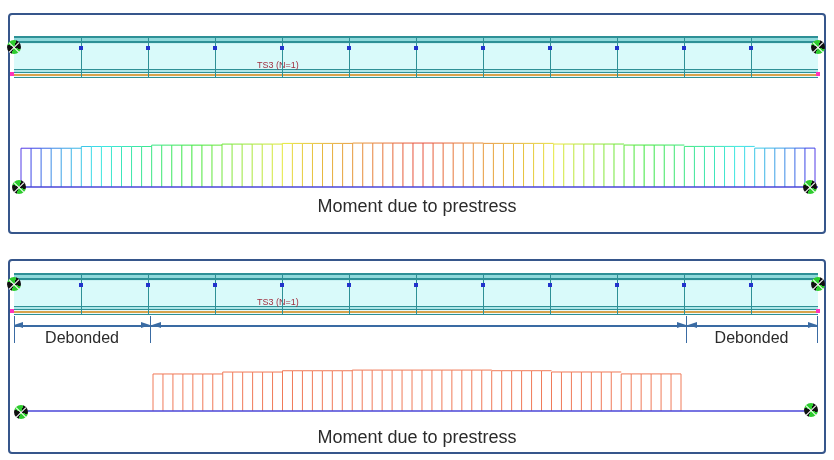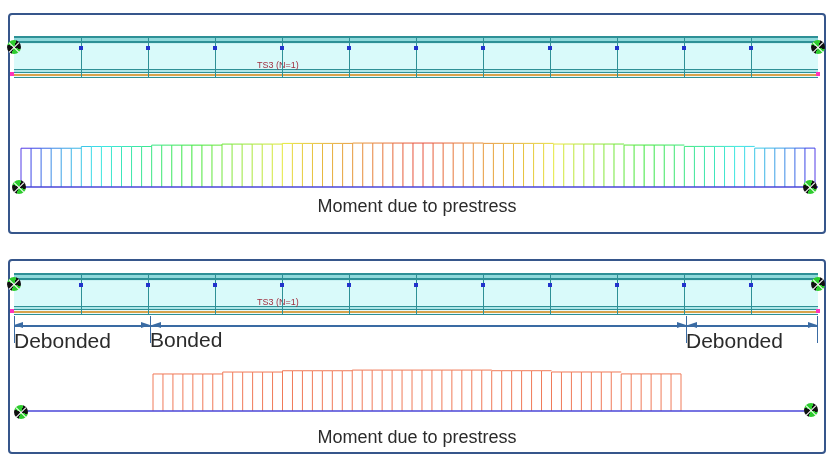--- a/index.html
+++ b/index.html
@@ -71,21 +71,21 @@
   #dim-seg-2{left:140px;width:536px;}
   #dim-seg-3{left:676px;width:131px;}
   .dim-tick{position:absolute;top:55px;height:27px;width:1px;background:var(--dim);}
   #tick-1{left:4px;} #tick-2{left:140px;} #tick-3{left:676px;} #tick-4{left:807px;}
   .arrow{position:absolute;top:61.3px;width:0;height:0;
     border-top:3.5px solid transparent;border-bottom:3.5px solid transparent;}
   .arrow.left{border-right:9px solid var(--dim);}
   .arrow.right{border-left:9px solid var(--dim);}
   #arr-1{left:4px;} #arr-2{left:131px;} #arr-3{left:142px;}
   #arr-4{left:667px;} #arr-5{left:678px;} #arr-6{left:798px;}
-  .region-label{position:absolute;top:68px;font-size:21px;color:var(--text);}
+  .region-label{position:absolute;top:68px;text-align:center;font-size:16px;color:var(--text);}
   #region-label-1{left:4px;width:136px;}
   #region-label-2{left:140px;width:536px;top:67px;}
   #region-label-3{left:676px;width:131px;}
 </style>
 </head>
 <body>
 
 <div class="panel" id="panel1">
   <div class="beam" id="beam1">
     <span class="tendon-label">TS3 (N=1)</span>
@@ -325,21 +325,20 @@
   <div class="dim-tick" id="tick-3"></div>
   <div class="dim-tick" id="tick-4"></div>
   <div class="arrow left" id="arr-1"></div>
   <div class="arrow right" id="arr-2"></div>
   <div class="arrow left" id="arr-3"></div>
   <div class="arrow right" id="arr-4"></div>
   <div class="arrow left" id="arr-5"></div>
   <div class="arrow right" id="arr-6"></div>
 
   <div class="region-label" id="region-label-1">Debonded</div>
-  <div class="region-label" id="region-label-2">Bonded</div>
   <div class="region-label" id="region-label-3">Debonded</div>
 
   <svg class="mom-svg" id="svg2">
       <line x1="143" y1="48" x2="143" y2="10.978725464876035" stroke="#f07a58" stroke-width="1"></line>
       <line x1="143" y1="10.978725464876035" x2="152.96226415094338" y2="10.978725464876035" stroke="#f07a58" stroke-width="1"></line>
       <line x1="152.96226415094338" y1="48" x2="152.96226415094338" y2="10.978725464876035" stroke="#f07a58" stroke-width="1"></line>
       <line x1="152.96226415094338" y1="10.978725464876035" x2="162.9245283018868" y2="10.978725464876035" stroke="#f07a58" stroke-width="1"></line>
       <line x1="162.9245283018868" y1="48" x2="162.9245283018868" y2="10.978725464876035" stroke="#f07a58" stroke-width="1"></line>
       <line x1="162.9245283018868" y1="10.978725464876035" x2="172.88679245283018" y2="10.978725464876035" stroke="#f07a58" stroke-width="1"></line>
       <line x1="172.88679245283018" y1="48" x2="172.88679245283018" y2="10.978725464876035" stroke="#f07a58" stroke-width="1"></line>

